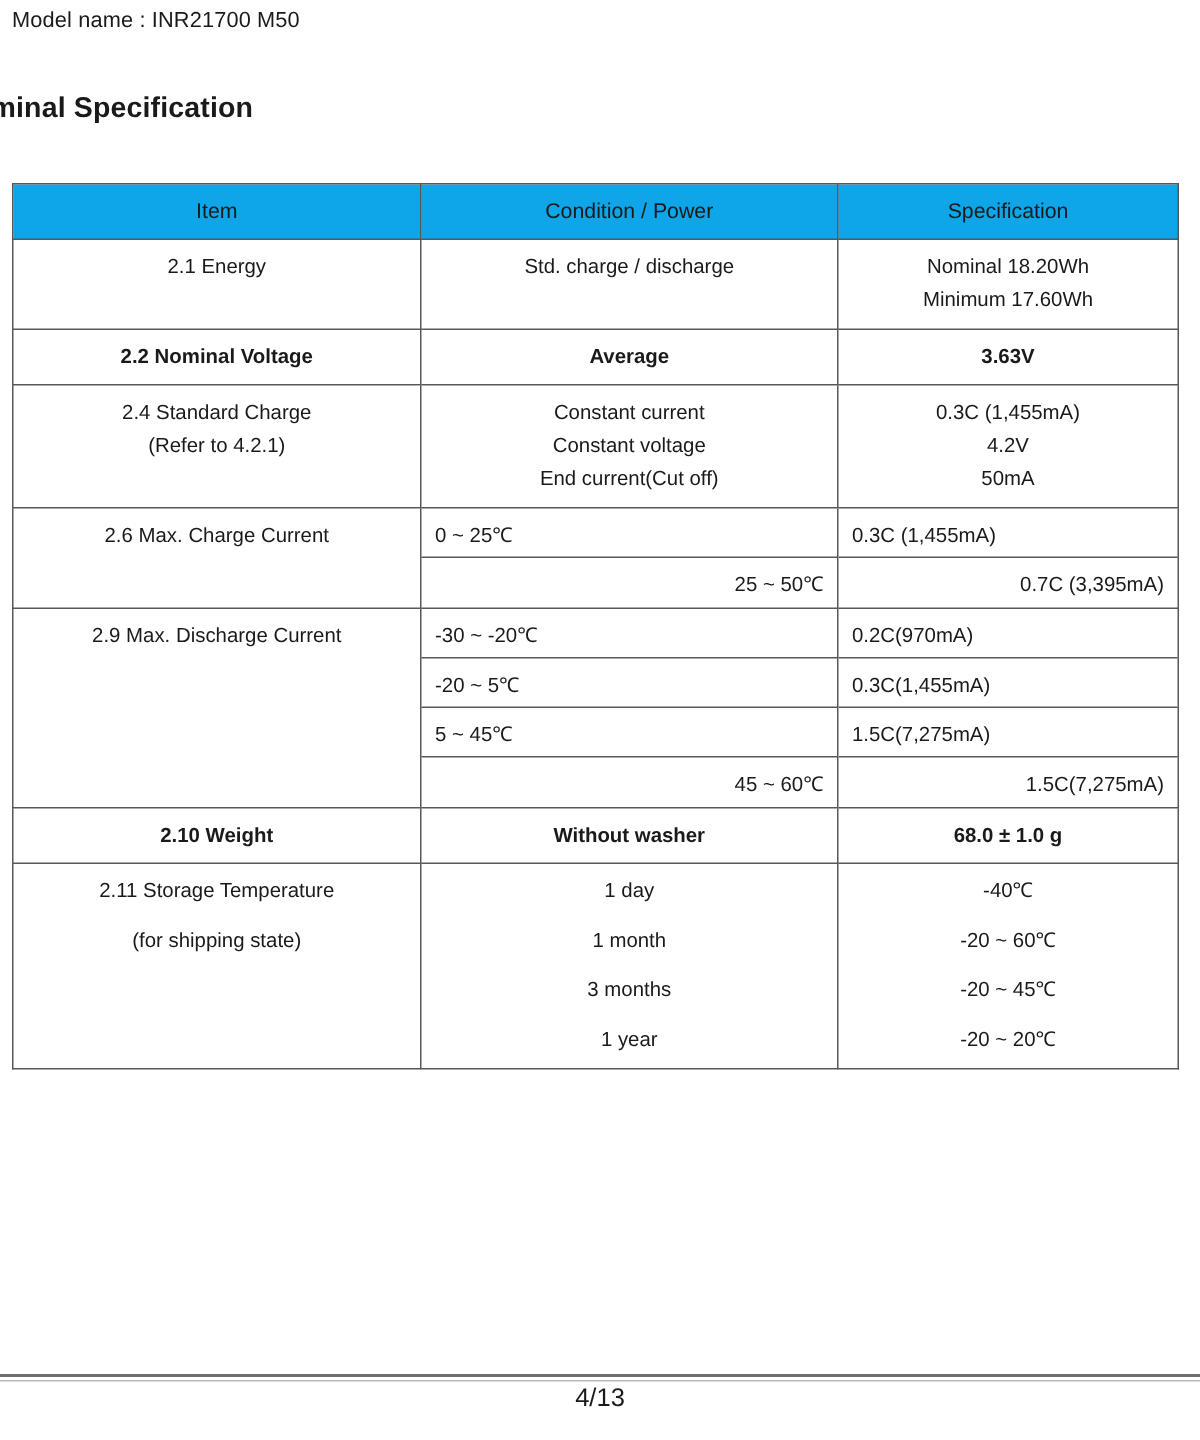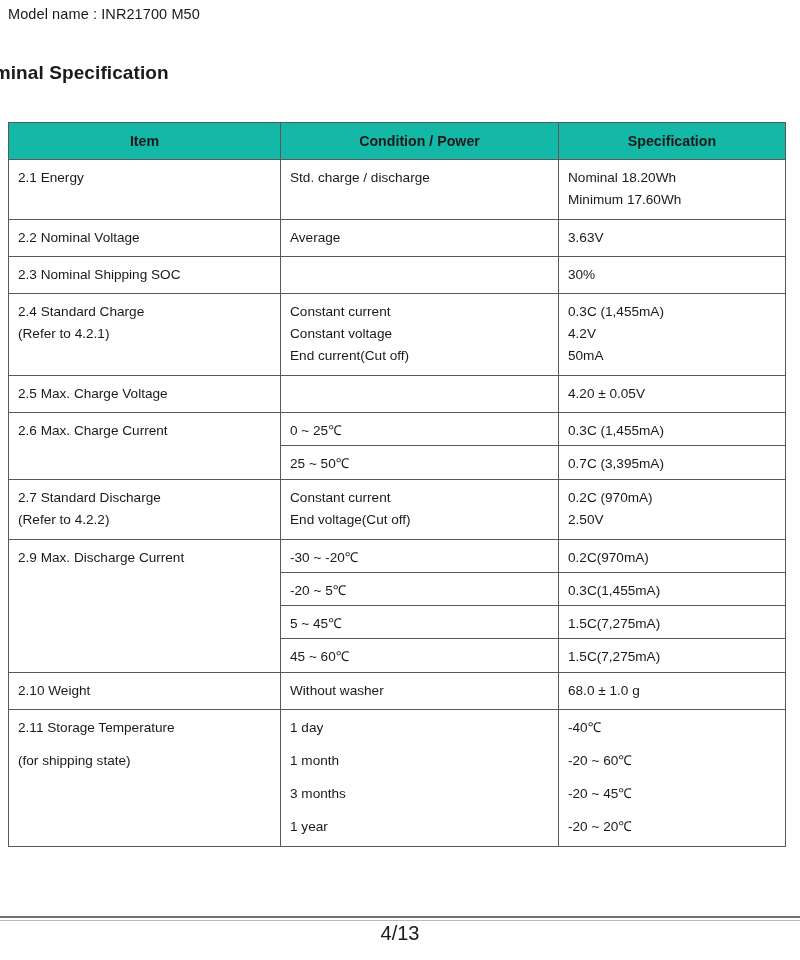--- a/index.html
+++ b/index.html
@@ -59,52 +59,53 @@
 
   .spec-table th,
   .spec-table td {
     border: 1px solid #58585a;
     padding: 0;
     vertical-align: top;
     background: #ffffff;
   }
 
   .spec-table thead th {
-    background: #14b8a6;
-    font-weight: bold;
+    background: #0ea5e9;
+    font-weight: normal;
     font-size: 14.2px;
     height: 36px;
     vertical-align: middle;
   }
 
   
   .cell {
     padding: 7px 9px 8px 9px;
     line-height: 1.62;
+    text-align: center;
   }
 
   .cell .ln { display: block; white-space: nowrap; }
   .cell .ln + .ln { }
   .cell.narrowgap .ln + .ln { margin-top: 11px; }
 
   
-  .row-1 .cell { padding-top: 7px; padding-bottom: 7px; }
+  .row-1 .cell { padding-top: 7px; padding-bottom: 7px; font-weight: bold; }
 
   
   td.sub {
     padding: 0;
   }
   td.sub .subcell {
     padding: 7px 9px;
     line-height: 1.6;
     white-space: nowrap;
     border-bottom: 1px solid #58585a;
     box-sizing: border-box;
   }
-  td.sub .subcell:last-child { border-bottom: none; }
+  td.sub .subcell:last-child { border-bottom: none; text-align: right; }
 
   .h33 { height: 33px; }
 
   
   .footer-rule {
     position: absolute;
     left: 0;
     top: 916px;
     width: 800px;
     height: 0;
@@ -119,21 +120,21 @@
     width: 800px;
     height: 0;
     border-top: 1px solid #b9b9bb;
   }
   .page-number {
     position: absolute;
     left: 0;
     top: 922px;
     width: 800px;
     text-align: center;
-    font-size: 20px;
+    font-size: 17px;
   }
 </style>
 </head>
 <body>
 
 <div class="page">
 
   <div class="model-line">Model name : INR21700 M50</div>
 
   <div class="section-heading">ominal Specification</div>
@@ -183,37 +184,20 @@
               <span class="ln">Average</span>
             </div>
         </td>
         <td>
           <div class="cell">
               <span class="ln">3.63V</span>
             </div>
         </td>
       </tr>
 
-      <tr class="row-1">
-        <td>
-          <div class="cell">
-              <span class="ln">2.3 Nominal Shipping SOC</span>
-            </div>
-        </td>
-        <td>
-          <div class="cell">
-              <span class="ln"></span>
-            </div>
-        </td>
-        <td>
-          <div class="cell">
-              <span class="ln">30%</span>
-            </div>
-        </td>
-      </tr>
 
       <tr>
         <td>
           <div class="cell">
             <span class="ln">2.4 Standard Charge</span>
             <span class="ln">(Refer to 4.2.1)</span>
           </div>
         </td>
         <td>
           <div class="cell">
@@ -224,74 +208,37 @@
         </td>
         <td>
           <div class="cell">
             <span class="ln">0.3C (1,455mA)</span>
             <span class="ln">4.2V</span>
             <span class="ln">50mA</span>
           </div>
         </td>
       </tr>
 
-      <tr class="row-1">
-        <td>
-          <div class="cell">
-              <span class="ln">2.5 Max. Charge Voltage</span>
-            </div>
-        </td>
-        <td>
-          <div class="cell">
-              <span class="ln"></span>
-            </div>
-        </td>
-        <td>
-          <div class="cell">
-              <span class="ln">4.20 ± 0.05V</span>
-            </div>
-        </td>
-      </tr>
 
       <tr>
         <td>
           <div class="cell">
               <span class="ln">2.6 Max. Charge Current</span>
             </div>
         </td>
         <td class="sub">
           <div class="subcell h33">0 ~ 25℃</div>
           <div class="subcell h33">25 ~ 50℃</div>
         </td>
         <td class="sub">
           <div class="subcell h33">0.3C (1,455mA)</div>
           <div class="subcell h33">0.7C (3,395mA)</div>
         </td>
       </tr>
 
-      <tr>
-        <td>
-          <div class="cell">
-            <span class="ln">2.7 Standard Discharge</span>
-            <span class="ln">(Refer to 4.2.2)</span>
-          </div>
-        </td>
-        <td>
-          <div class="cell">
-            <span class="ln">Constant current</span>
-            <span class="ln">End voltage(Cut off)</span>
-          </div>
-        </td>
-        <td>
-          <div class="cell">
-            <span class="ln">0.2C (970mA)</span>
-            <span class="ln">2.50V</span>
-          </div>
-        </td>
-      </tr>
 
 
       <tr>
         <td>
           <div class="cell">
               <span class="ln">2.9 Max. Discharge Current</span>
             </div>
         </td>
         <td class="sub">
           <div class="subcell h33">-30 ~ -20℃</div>

